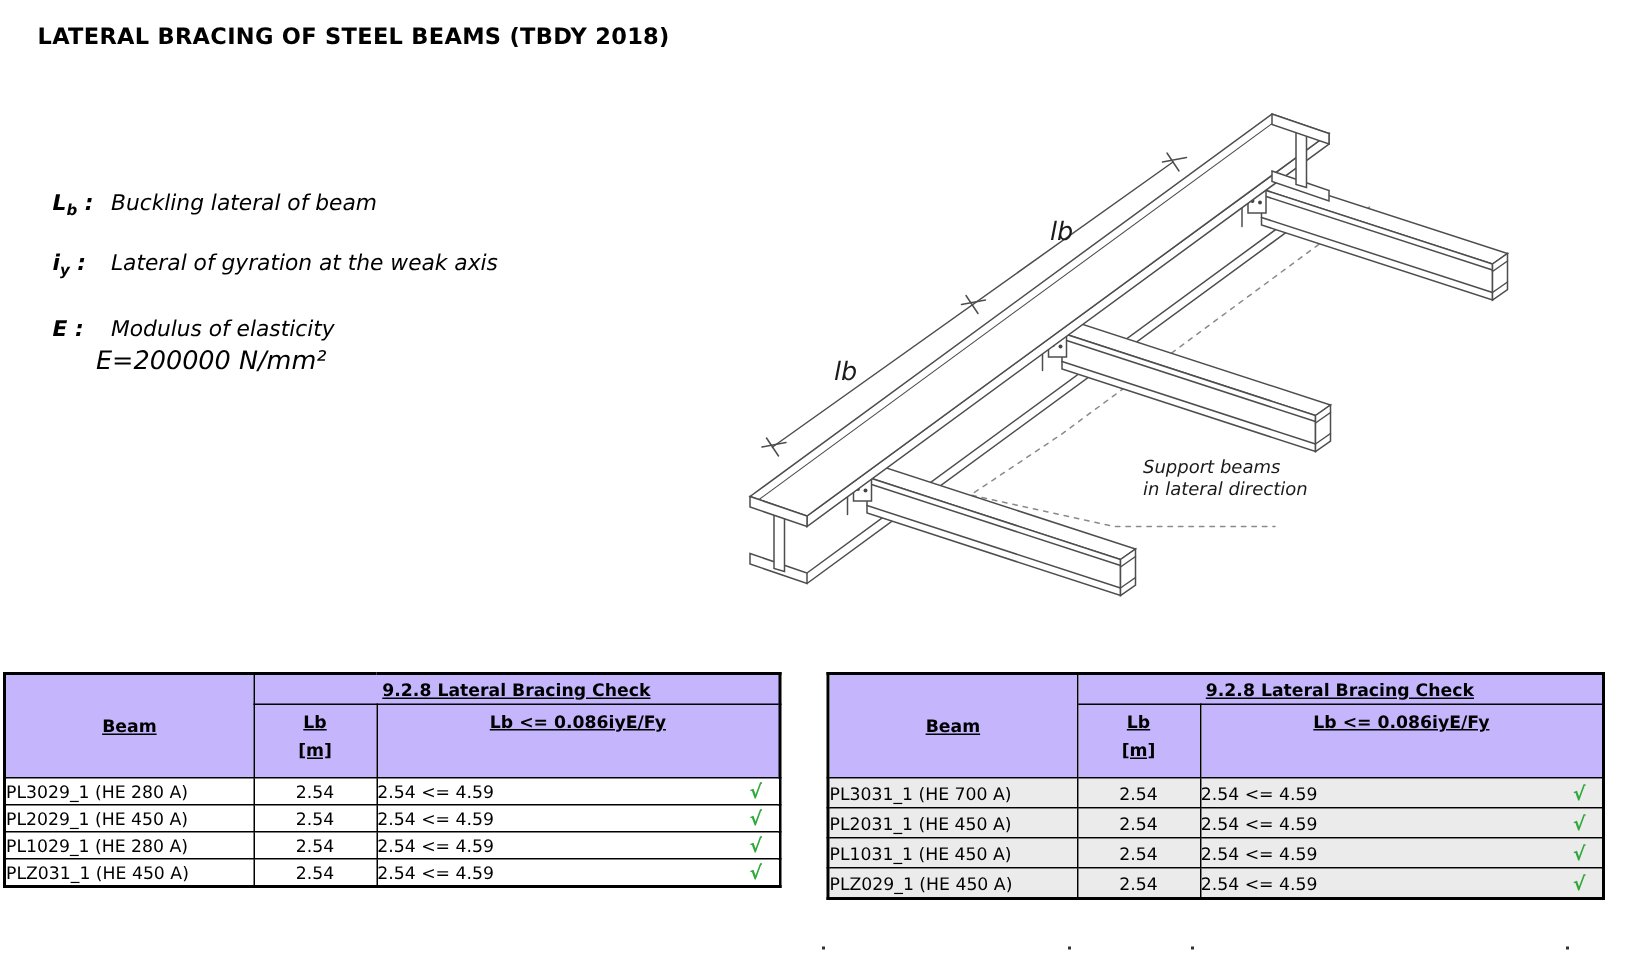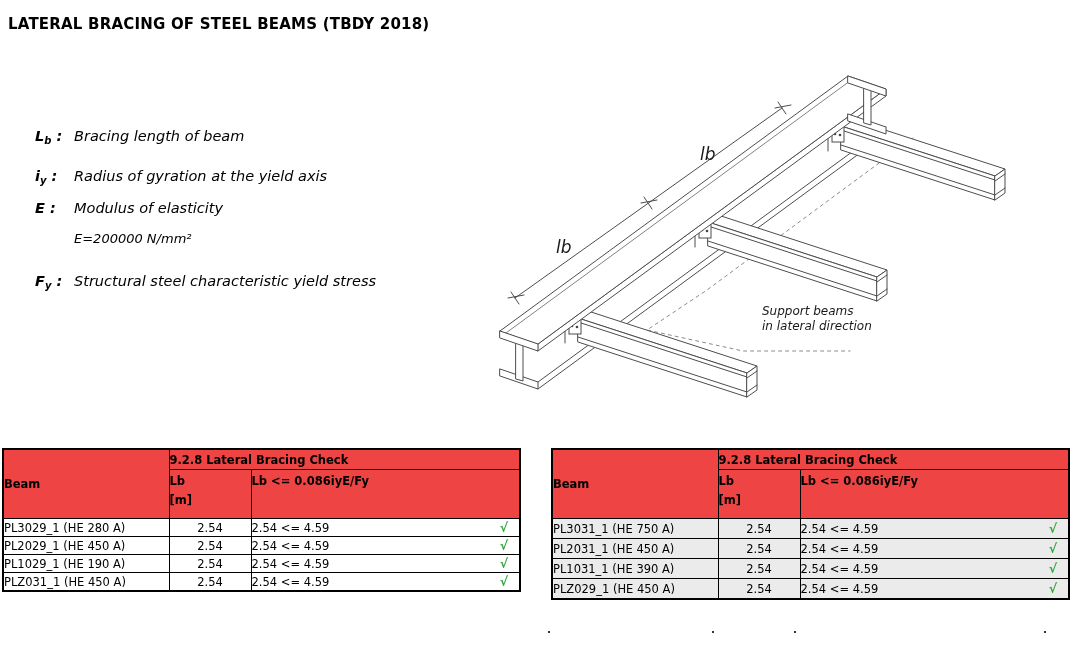--- a/index.html
+++ b/index.html
@@ -1,29 +1,29 @@
 <!DOCTYPE html>
 <html><head>
 <meta charset="utf-8">
 <style>
   html,body{margin:0;padding:0;background:#fff;}
   .page{position:relative;width:1087px;height:648px;background:#fff;overflow:hidden;
         font-family:"DejaVu Sans","Liberation Sans",sans-serif;color:#000;}
-  .title{position:absolute;left:8px;top:15px;font-size:15px;font-weight:bold;letter-spacing:.2px;}
+  .title{position:absolute;left:25px;top:15px;font-size:15px;font-weight:bold;letter-spacing:.2px;}
   .def{position:absolute;left:35px;font-size:14.5px;font-style:italic;white-space:nowrap;}
   .def .term{display:inline-block;min-width:37px;font-weight:bold;}
   .def .term sub{font-size:10px;vertical-align:-3px;}
   .def .desc{margin-left:2px;}
-  .def-extra{position:absolute;left:74px;font-size:13px;font-style:italic;}
+  .def-extra{position:absolute;left:64px;font-size:17px;font-style:italic;}
   .diagram{position:absolute;left:0;top:0;width:1087px;height:648px;}
   .tbl{position:absolute;top:448px;}
   table.beam-table{border-collapse:collapse;table-layout:fixed;width:517px;
         border:2px solid #000;font-family:"DejaVu Sans","Liberation Sans",sans-serif;}
   table.beam-table th,table.beam-table td{border:1px solid #000;padding:0;font-size:11.5px;overflow:hidden;white-space:nowrap;}
-  table.beam-table th{background:#ef4444;font-weight:bold;text-align:left;}
+  table.beam-table th{background:#c4b5fd;font-weight:bold;text-align:center;text-decoration:underline;}
   tr.h1 th{height:19px;}
   tr.h2 th{height:44px;vertical-align:top;padding-top:4px;}
   tbody td{background:#fff;}
   .tR tbody td{background:#ebebeb;}
   .tL tbody td{height:17px;}
   .tR tbody td{height:19px;}
   td.beam-name{text-align:left;padding-left:13px;}
   td.val{text-align:center;margin-left:46px;}
   td.chk{text-align:left;position:relative;margin-top:16px;}
   td.chk .mark{position:absolute;right:11px;top:50%;transform:translateY(-52%);
@@ -31,32 +31,29 @@
   .dot{position:absolute;width:2px;height:2px;background:#333;}
 </style>
 </head>
 <body>
 
 <div class="page">
 
   <div class="title">LATERAL BRACING OF STEEL BEAMS (TBDY 2018)</div>
 
   <div class="def" style="top:128px">
-    <span class="term"><span>L</span><sub>b</sub> <span>:</span></span><span class="desc">Bracing length of beam</span>
+    <span class="term"><span>L</span><sub>b</sub> <span>:</span></span><span class="desc">Buckling lateral of beam</span>
   </div>
   <div class="def" style="top:168px">
-    <span class="term"><span>i</span><sub>y</sub> <span>:</span></span><span class="desc">Radius of gyration at the yield axis</span>
-  </div>
-  <div class="def" style="top:200px">
+    <span class="term"><span>i</span><sub>y</sub> <span>:</span></span><span class="desc">Lateral of gyration at the weak axis</span>
+  </div>
+  <div class="def" style="top:212px">
     <span class="term"><span>E</span><sub></sub> <span>:</span></span><span class="desc">Modulus of elasticity</span>
   </div>
   <div class="def-extra" style="top:231px">E=200000 N/mm²</div>
-  <div class="def" style="top:273px">
-    <span class="term"><span>F</span><sub>y</sub> <span>:</span></span><span class="desc">Structural steel characteristic yield stress</span>
-  </div>
 
   <svg class="diagram" viewBox="0 0 1087 648" fill="none" stroke="#4d4d4d" stroke-width="1" stroke-linecap="round">
 
     <g>
       <line x1="515" y1="298" x2="782" y2="108"></line>
       <line x1="511" y1="292" x2="519" y2="304"></line>
       <line x1="508" y1="298" x2="524" y2="295"></line>
       <line x1="644" y1="197" x2="652" y2="209"></line>
       <line x1="641" y1="203" x2="657" y2="200"></line>
       <line x1="778" y1="102" x2="786" y2="114"></line>
@@ -173,21 +170,21 @@
           <td class="beam-name">PL3029_1 (HE 280 A)</td>
           <td class="val">2.54</td>
           <td class="chk"><span>2.54 &lt;= 4.59</span><span class="mark" style="color:#2fa83c">√</span></td>
         </tr>
         <tr>
           <td class="beam-name">PL2029_1 (HE 450 A)</td>
           <td class="val">2.54</td>
           <td class="chk"><span>2.54 &lt;= 4.59</span><span class="mark" style="color:#2fa83c">√</span></td>
         </tr>
         <tr>
-          <td class="beam-name">PL1029_1 (HE 190 A)</td>
+          <td class="beam-name">PL1029_1 (HE 280 A)</td>
           <td class="val">2.54</td>
           <td class="chk"><span>2.54 &lt;= 4.59</span><span class="mark" style="color:#2fa83c">√</span></td>
         </tr>
         <tr>
           <td class="beam-name">PLZ031_1 (HE 450 A)</td>
           <td class="val">2.54</td>
           <td class="chk"><span>2.54 &lt;= 4.59</span><span class="mark" style="color:#2fa83c">√</span></td>
         </tr>
       </tbody>
     </table>
@@ -208,31 +205,31 @@
         <tr class="h2">
           <th>
             <div>Lb</div>
             <div style="margin-top:5px">[m]</div>
           </th>
           <th>Lb &lt;= 0.086iyE/Fy</th>
         </tr>
       </thead>
       <tbody>
         <tr>
-          <td class="beam-name">PL3031_1 (HE 750 A)</td>
+          <td class="beam-name">PL3031_1 (HE 700 A)</td>
           <td class="val">2.54</td>
           <td class="chk"><span>2.54 &lt;= 4.59</span><span class="mark" style="color:#2fa83c">√</span></td>
         </tr>
         <tr>
           <td class="beam-name">PL2031_1 (HE 450 A)</td>
           <td class="val">2.54</td>
           <td class="chk"><span>2.54 &lt;= 4.59</span><span class="mark" style="color:#2fa83c">√</span></td>
         </tr>
         <tr>
-          <td class="beam-name">PL1031_1 (HE 390 A)</td>
+          <td class="beam-name">PL1031_1 (HE 450 A)</td>
           <td class="val">2.54</td>
           <td class="chk"><span>2.54 &lt;= 4.59</span><span class="mark" style="color:#2fa83c">√</span></td>
         </tr>
         <tr>
           <td class="beam-name">PLZ029_1 (HE 450 A)</td>
           <td class="val">2.54</td>
           <td class="chk"><span>2.54 &lt;= 4.59</span><span class="mark" style="color:#2fa83c">√</span></td>
         </tr>
       </tbody>
     </table>

